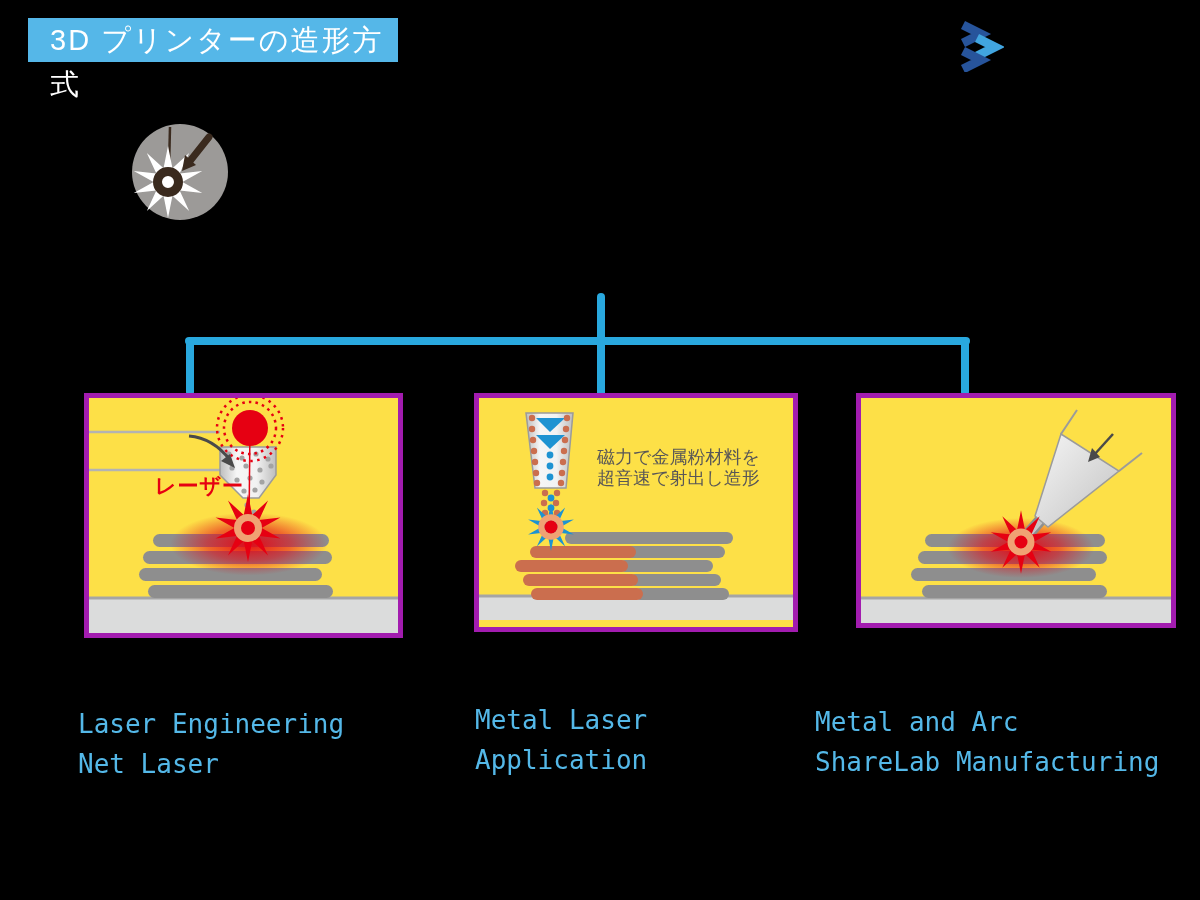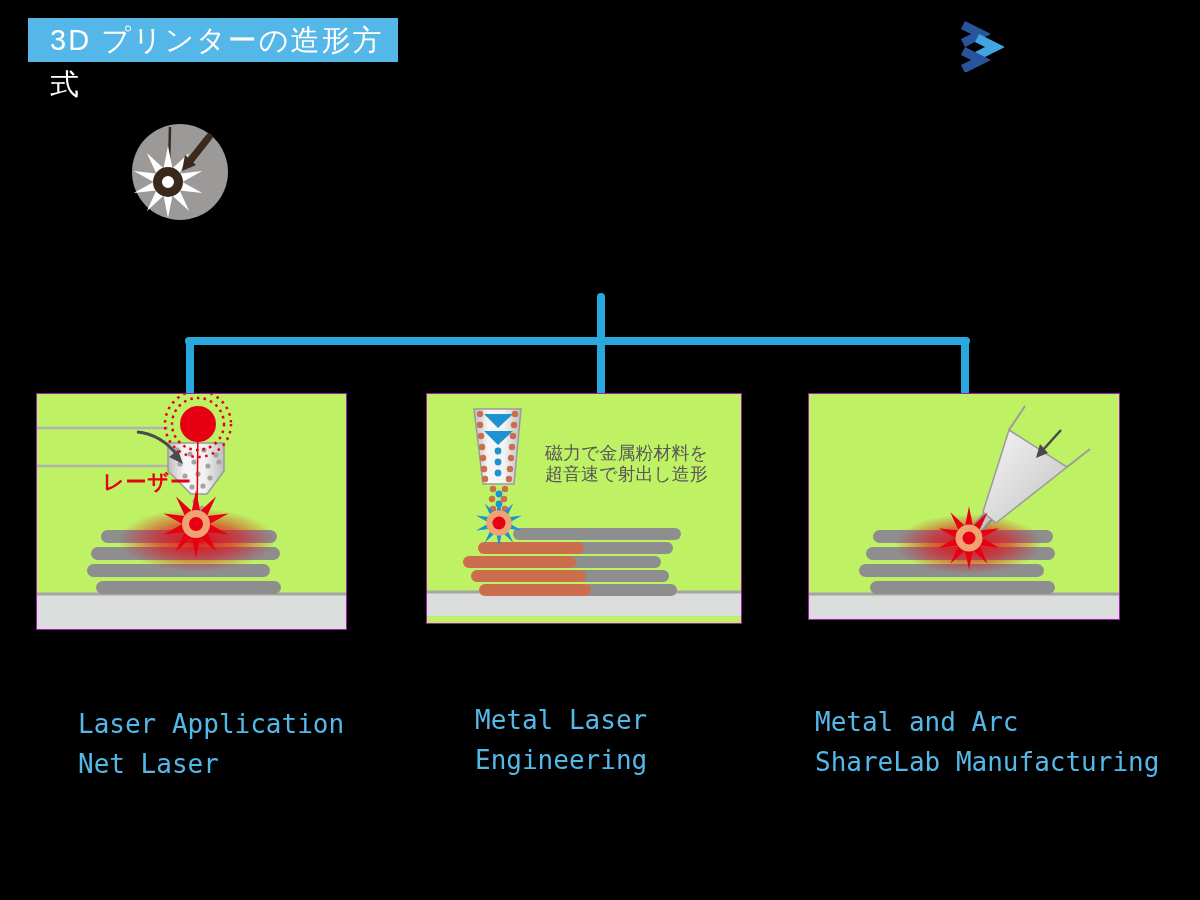--- a/index.html
+++ b/index.html
@@ -14,21 +14,21 @@
   .brand-mark{position:absolute;left:954px;top:18px;}
   
   .legend-icon{position:absolute;left:132px;top:124px;}
   
   .conn{position:absolute;background:#29a8de;border-radius:4px;}
   .conn-vtop{left:597px;top:293px;width:8px;height:104px;}   
   .conn-h{left:185px;top:337px;width:785px;height:8px;}
   .conn-vl{left:186px;top:340px;width:8px;height:56px;}
   .conn-vr{left:961px;top:340px;width:8px;height:56px;}
   
-  .panel{position:absolute;background:#bef264;border:1px solid #a21caf;overflow:hidden;}
+  .panel{position:absolute;background:#fde047;border:5px solid #a21caf;overflow:hidden;margin-left:48px;}
   #panel-lens{left:36px;top:393px;width:309px;height:235px;}
   #panel-mpa{left:426px;top:393px;width:314px;height:229px;}
   #panel-waam{left:808px;top:393px;width:310px;height:225px;}
   .panel svg{position:absolute;left:0;top:0;}
   .annotation-red{position:absolute;left:66px;top:74px;color:#e60012;font-size:21px;
          font-weight:bold;letter-spacing:1px;}
   .annotation-gray{position:absolute;left:118px;top:49px;color:#595757;font-size:18px;
          line-height:21px;white-space:pre;}
   
   .caption{position:absolute;color:#54b8e8;font-size:26px;line-height:40px;
@@ -226,22 +226,22 @@
       <line x1="258" y1="73" x2="281" y2="55" stroke="#9b9b9b" stroke-width="2"></line>
 
       <line x1="252" y1="36" x2="233" y2="57" stroke="#4a4a4a" stroke-width="2.5"></line>
       <polygon points="227,64 239,59 231,50" fill="#4a4a4a"></polygon>
 
       <use href="#star10" x="125" y="109" width="70" height="70" fill="#e60012"></use>
       <circle cx="160" cy="144" r="10" fill="none" stroke="#f0a273" stroke-width="7"></circle>
     </svg>
   </div>
 
-  <div class="caption" id="cap1"><span>Laser Application</span>
+  <div class="caption" id="cap1"><span>Laser Engineering</span>
 <span>Net Laser</span></div>
 
   <div class="caption" id="cap2"><span>Metal Laser</span>
-<span>Engineering</span></div>
+<span>Application</span></div>
 
   <div class="caption" id="cap3"><span>Metal and Arc</span>
 <span>ShareLab Manufacturing</span></div>
 
 </div>
 
 </body></html>

